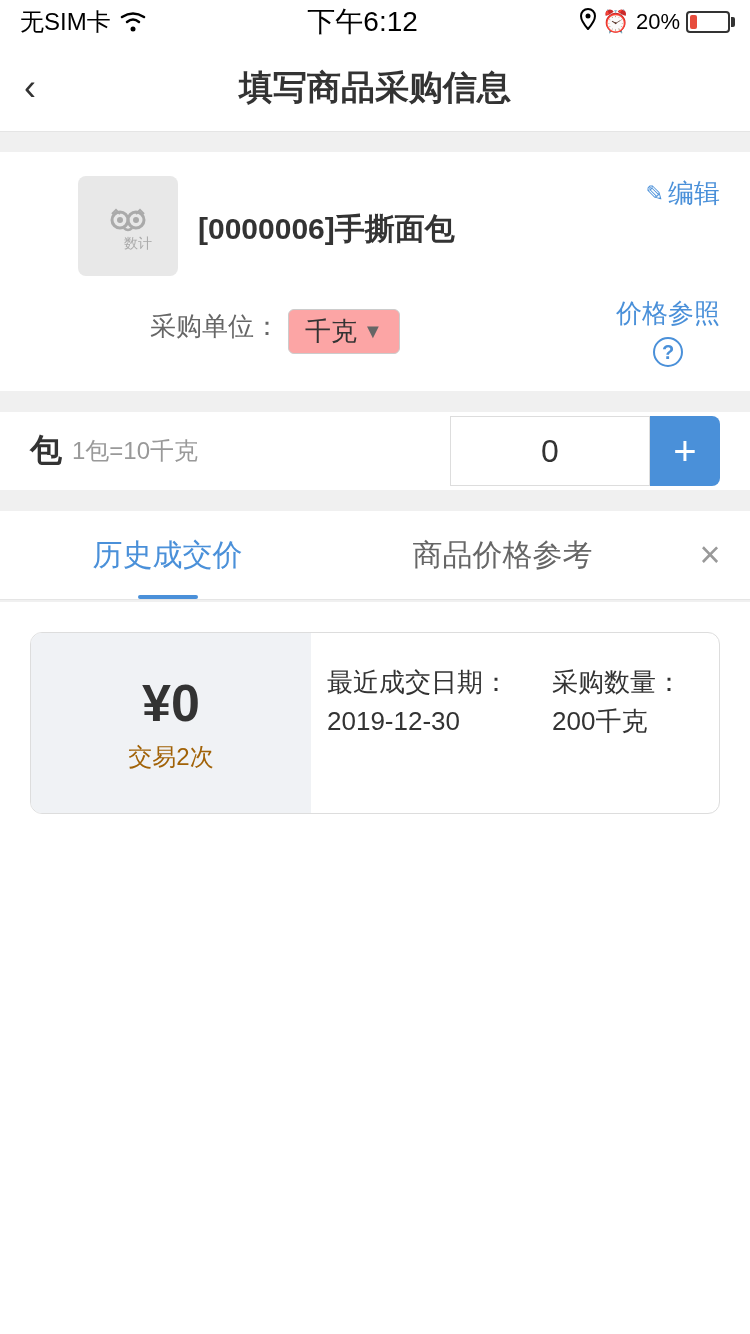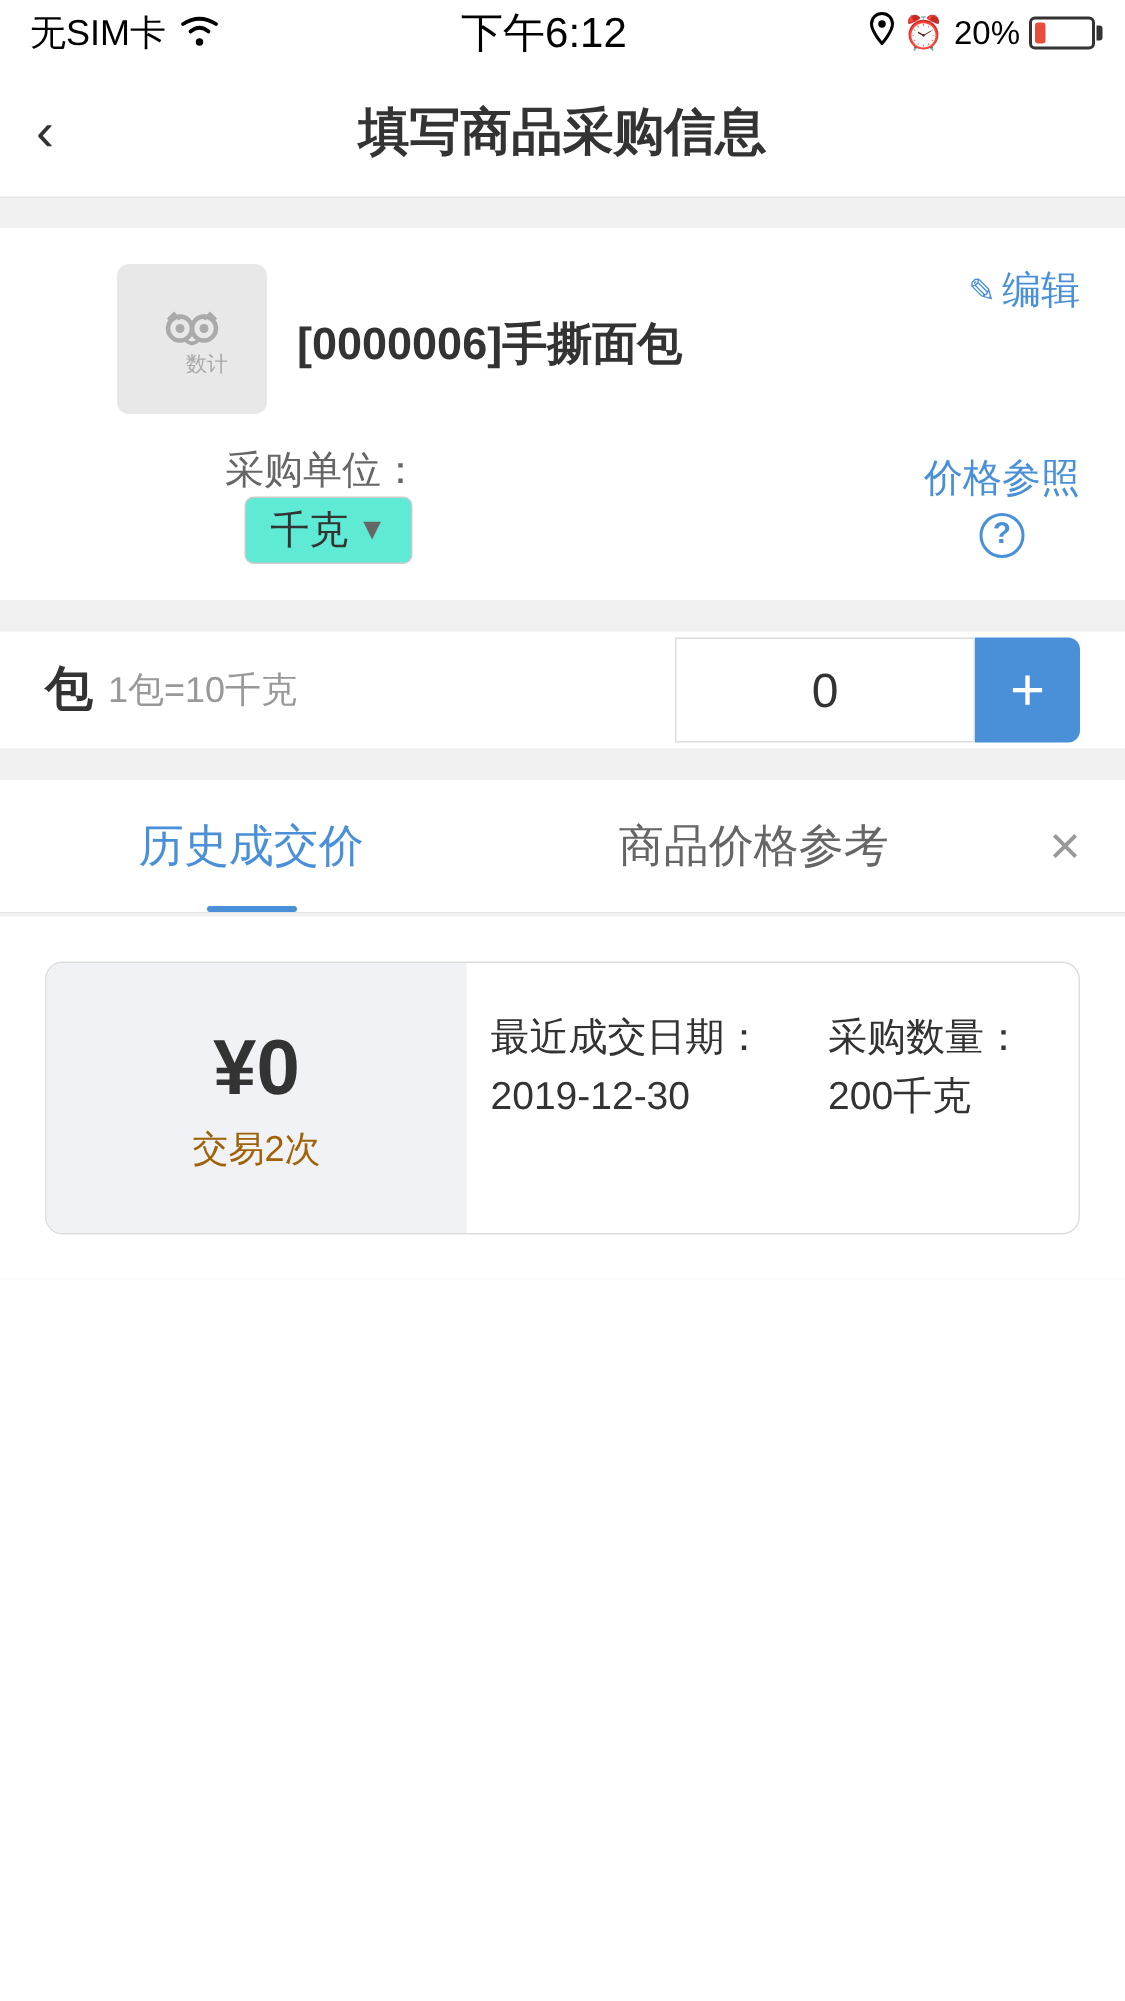--- a/index.html
+++ b/index.html
@@ -137,21 +137,21 @@
     }
     .unit-label { font-size: 26px; color: #666; }
     .unit-select {
       display: inline-flex;
       align-items: center;
       border: 1px solid #ccc;
       border-radius: 6px;
       padding: 4px 16px;
       font-size: 26px;
       color: #333;
-      background: #5eead4;
+      background: #fca5a5;
       cursor: pointer;
       gap: 6px;
       margin-left: 8px;
     }
     .unit-select-arrow { font-size: 20px; color: #666; }
     .price-ref-btn {
       color: #4a90d9;
       font-size: 26px;
       display: flex;
       align-items: center;
@@ -376,21 +376,21 @@
         </span>
       </div>
       <span class="product-name">[0000006]手撕面包</span>
     </div>
     <div class="edit-btn">
       <span class="edit-icon">✎</span>
       <span>编辑</span>
     </div>
   </div>
   <div class="product-unit-row">
-    <div style="display:flex;align-items:center;flex-direction:column;">
+    <div style="display:flex;align-items:flex-start;">
       <span class="unit-label">采购单位：</span>
       <div class="unit-select">
         <span>千克</span>
         <span class="unit-select-arrow">▼</span>
       </div>
     </div>
     <div class="price-ref-btn">
       <span>价格参照</span>
       <span class="price-ref-icon">?</span>
     </div>

